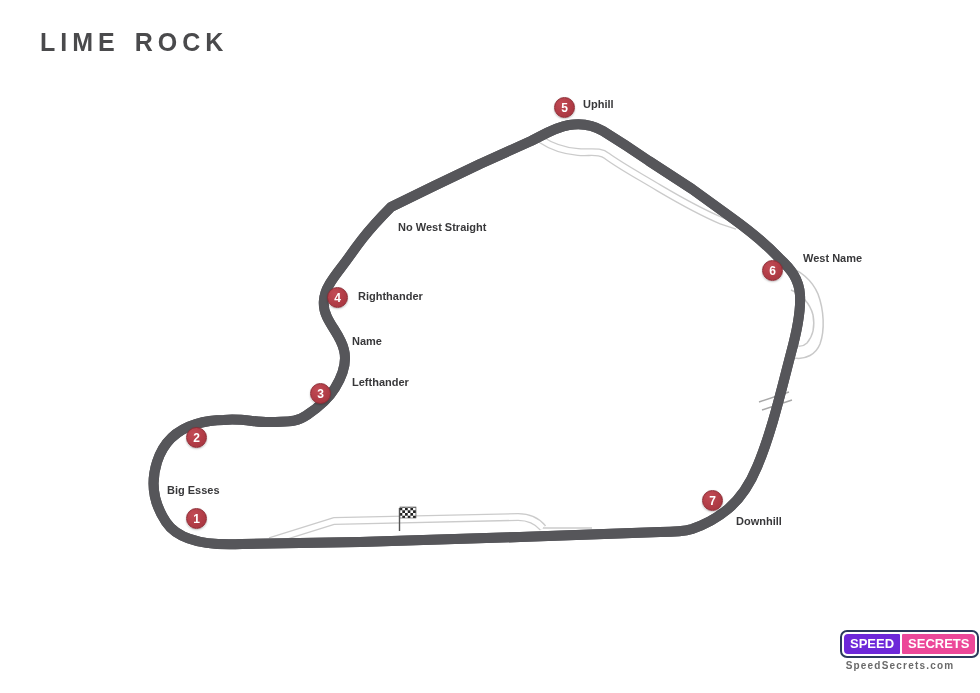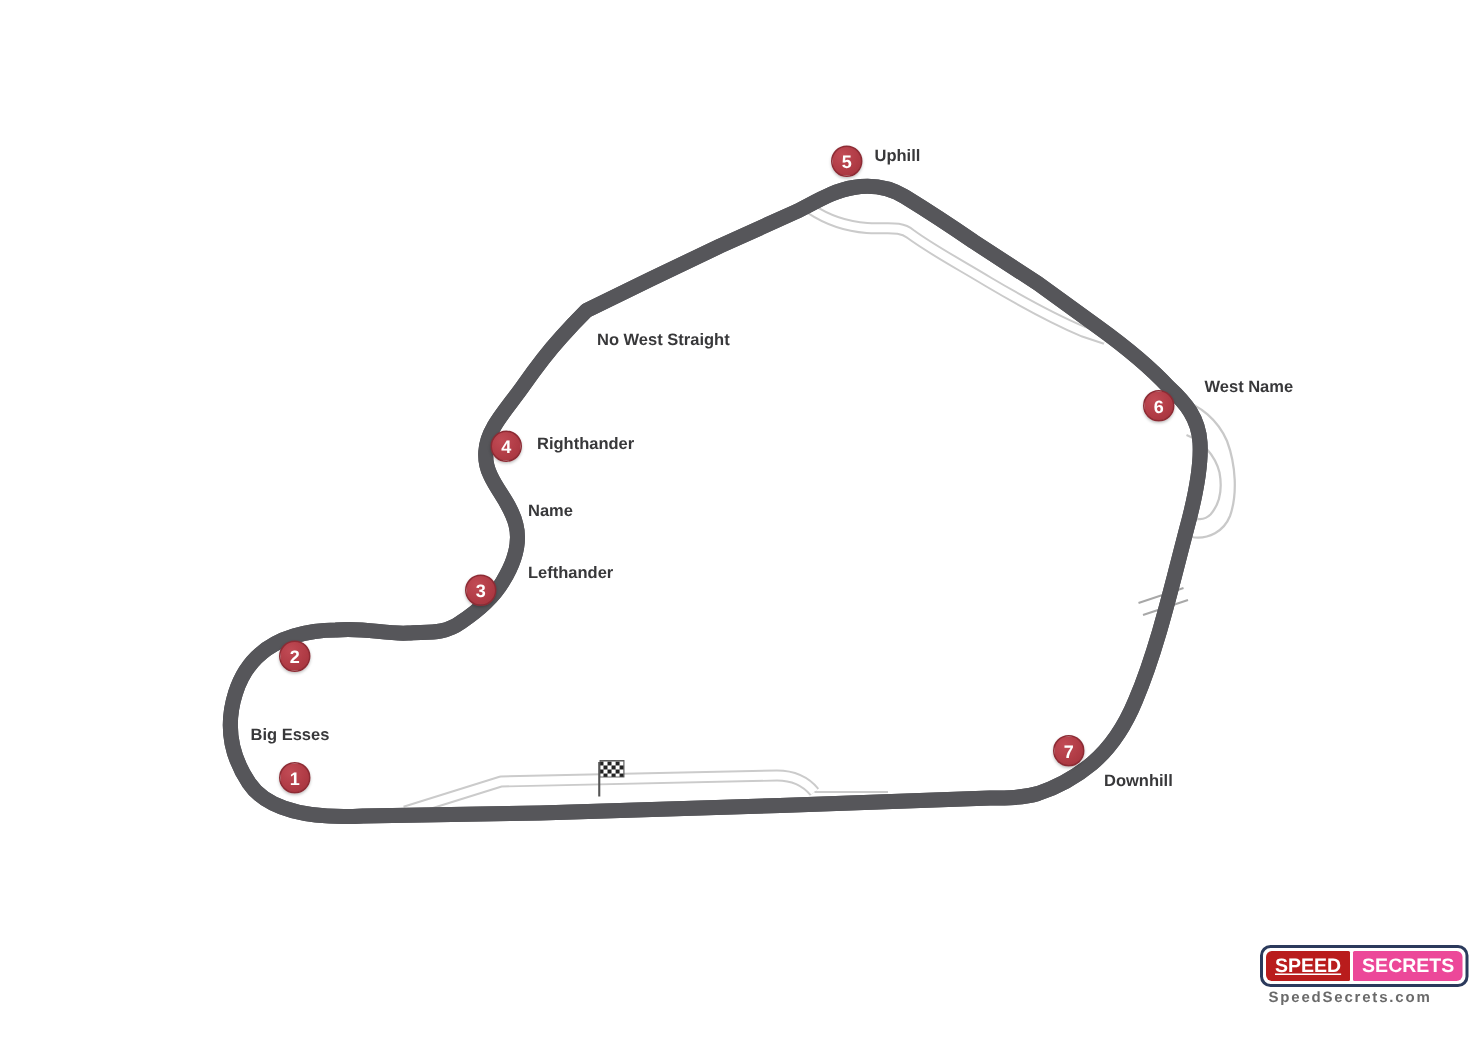--- a/index.html
+++ b/index.html
@@ -43,32 +43,33 @@
   .logo-box{
     position:absolute;left:840px;top:630px;
     display:flex;gap:2px;align-items:center;
     background:#ffffff;border:2px solid #2b3a5c;border-radius:7px;
     padding:2px;box-sizing:border-box;
   }
   .logo-seg{
     font-size:13px;font-weight:bold;color:#ffffff;
     padding:2px 6px;letter-spacing:0px;line-height:16px;
   }
-  .logo-speed{background:#b91c1c;border-radius:4px 1px 1px 4px;text-decoration:underline;}
+  .logo-speed{background:#6d28d9;border-radius:4px 1px 1px 4px;}
   .logo-secrets{background:#ec4899;border-radius:1px 4px 4px 1px;}
   .logo-site{
     position:absolute;left:838px;top:660px;width:124px;text-align:center;
     font-size:10px;font-weight:600;color:#6a6a6a;letter-spacing:1.2px;white-space:nowrap;
   }
 </style>
 </head>
 <body>
 
 <div id="screen">
 
+  <div class="page-title">LIME ROCK</div>
 
   <svg id="track-svg" viewBox="0 0 980 693" xmlns="http://www.w3.org/2000/svg">
     <defs>
       <pattern id="checks" width="5.4" height="5.4" patternUnits="userSpaceOnUse">
         <rect width="5.4" height="5.4" fill="#ffffff"></rect>
         <rect width="2.7" height="2.7" fill="#222222"></rect>
         <rect x="2.7" y="2.7" width="2.7" height="2.7" fill="#222222"></rect>
       </pattern>
     </defs>
 

